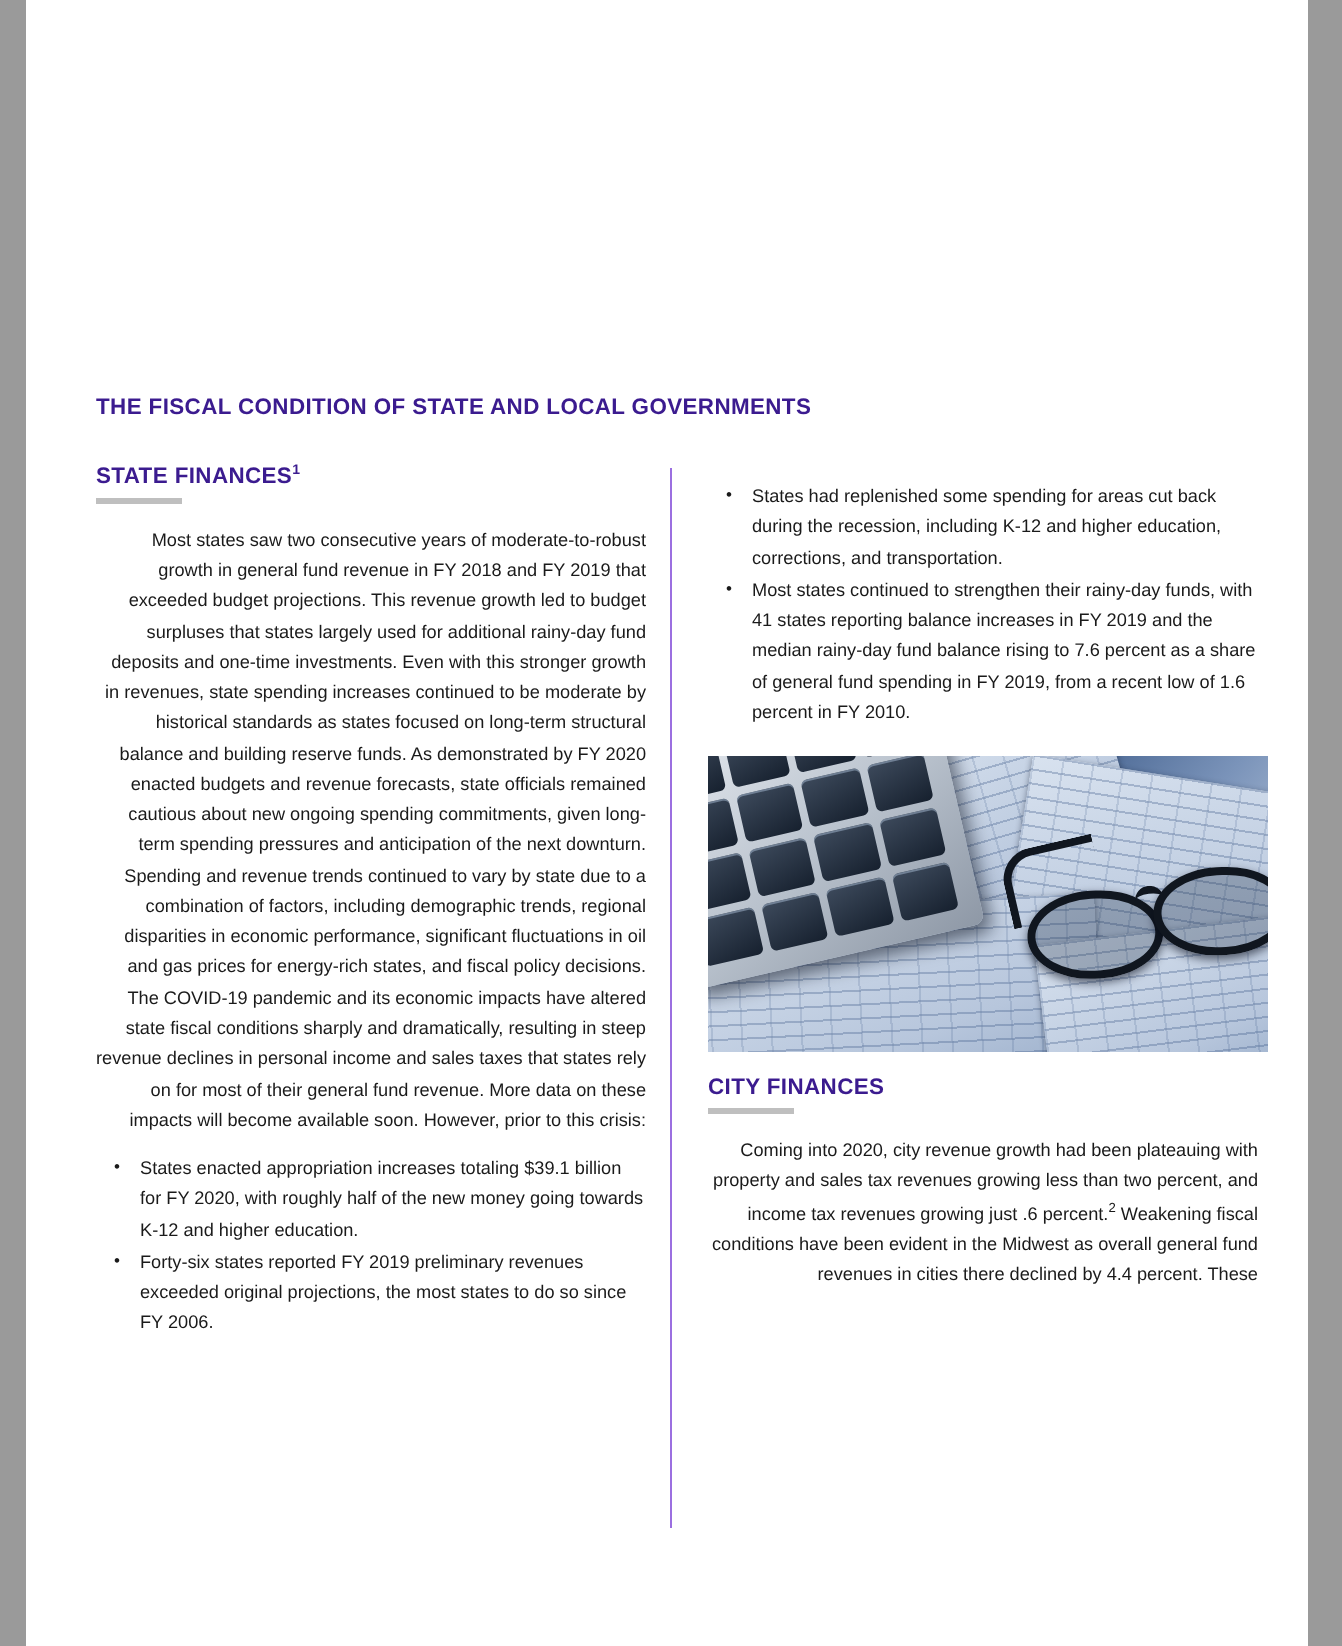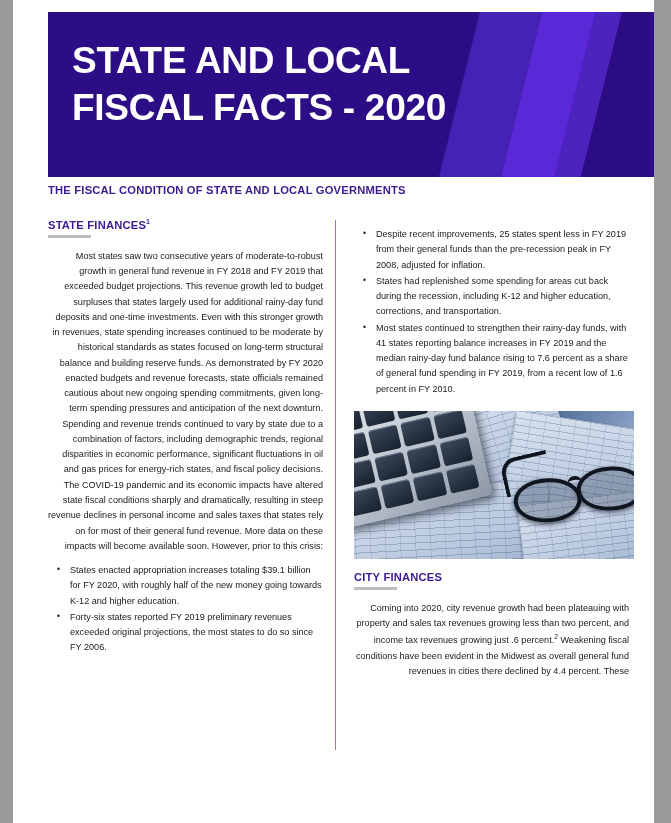--- a/index.html
+++ b/index.html
@@ -64,21 +64,21 @@
     font-weight: bold;
     line-height: 1.28;
     letter-spacing: -0.3px;
     white-space: pre-line;
   }
 
   
   #content {
     position: absolute;
     left: 35px;
-    top: 184px;
+    top: 198px;
     width: 606px;
   }
   .section-head {
     color: #3b1b8f;
     font-size: 11.2px;
     font-weight: bold;
     letter-spacing: 0.2px;
     margin: 0 0 9px 0;
   }
   .intro-p {
@@ -240,28 +240,20 @@
     border-radius: 16px 0 0 0;
     transform: rotate(-6deg);
   }
 </style>
 </head>
 <body>
 
 <div id="viewer">
   <div id="page">
 
-    <div id="banner">
-      <div class="stripe s1"></div>
-      <div class="stripe s2"></div>
-      <div class="stripe s3"></div>
-      <div class="stripe s4"></div>
-      <div id="banner-title">STATE AND LOCAL
-FISCAL FACTS - 2020</div>
-    </div>
 
     <div id="content">
 
       <h2 class="section-head">THE FISCAL CONDITION OF STATE AND LOCAL GOVERNMENTS</h2>
 
       <div id="cols">
         <div id="divider"></div>
 
         <div class="col left">
           <h3 class="col-head"><span>STATE FINANCES</span><sup>1</sup></h3>
@@ -271,21 +263,20 @@
 
           <ul class="bullets">
             <li>States enacted appropriation increases totaling $39.1 billion for FY 2020, with roughly half of the new money going towards K-12 and higher education.</li>
             <li>Forty-six states reported FY 2019 preliminary revenues exceeded original projections, the most states to do so since FY 2006.</li>
           </ul>
         </div>
 
         <div class="col right">
 
           <ul class="bullets">
-            <li>Despite recent improvements, 25 states spent less in FY 2019 from their general funds than the pre-recession peak in FY 2008, adjusted for inflation.</li>
             <li>States had replenished some spending for areas cut back during the recession, including K-12 and higher education, corrections, and transportation.</li>
             <li>Most states continued to strengthen their rainy-day funds, with 41 states reporting balance increases in FY 2019 and the median rainy-day fund balance rising to 7.6 percent as a share of general fund spending in FY 2019, from a recent low of 1.6 percent in FY 2010.</li>
           </ul>
 
           <div id="photo-wrap">
             <div id="photo">
               <div class="sheet a">
                   <div class="grid-lines"></div>
                 </div>
               <div class="sheet b">

